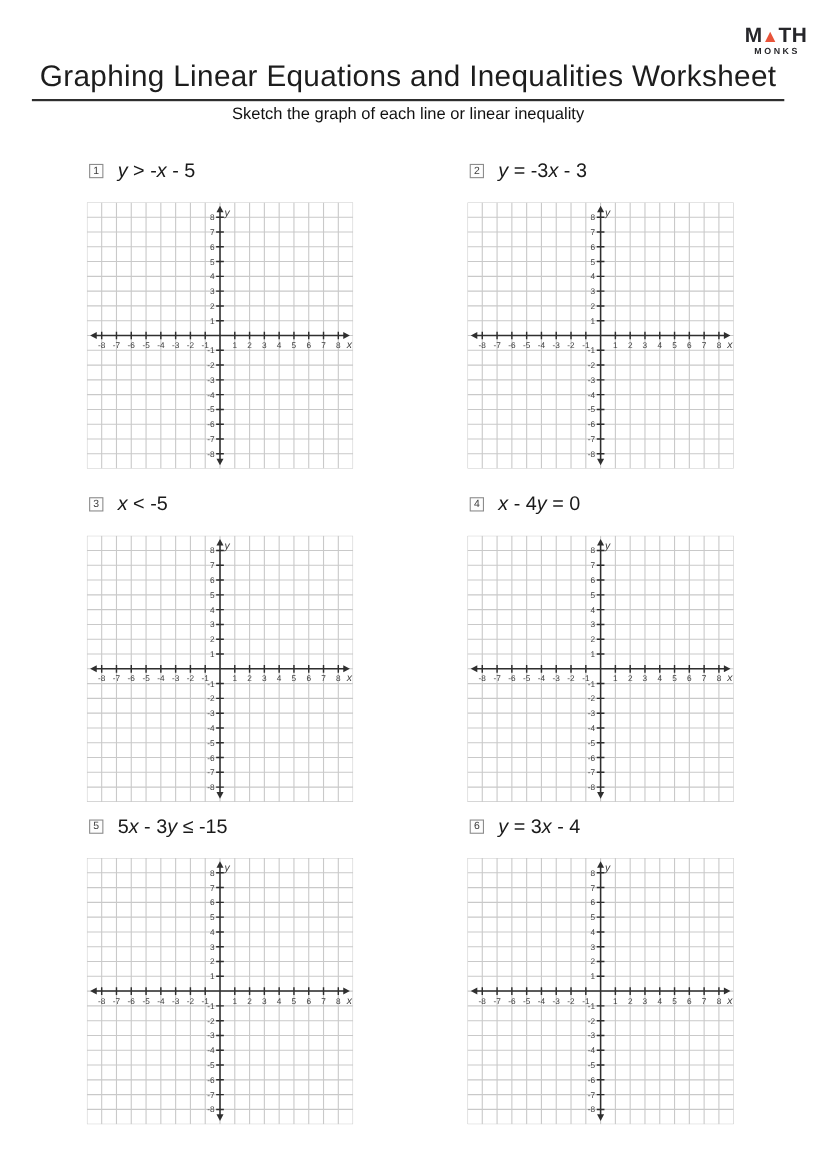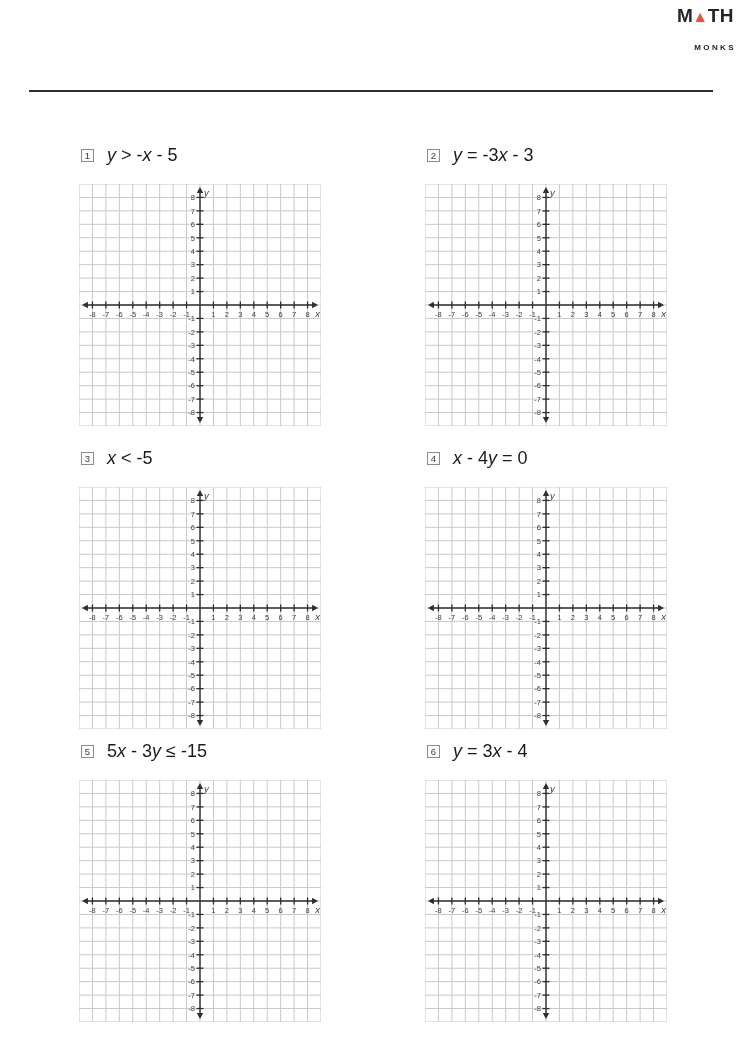--- a/index.html
+++ b/index.html
@@ -1,23 +1,23 @@
 <!DOCTYPE html>
 <html><head>
 <meta charset="utf-8">
 <style>
   * { margin:0; padding:0; box-sizing:border-box; }
   body { background:#ffffff; font-family:"Liberation Sans", sans-serif; }
   .page { position:relative; width:742px; height:1050px; background:#ffffff; overflow:hidden; }
 
   
-  .logo { position:absolute; top:6px; right:8px; text-align:right; line-height:1; }
+  .logo { position:absolute; top:23px; right:8px; text-align:center; line-height:1; }
   .logo-top { font-size:19px; font-weight:bold; color:#26262a; letter-spacing:0.5px; }
   .logo-top .tri { color:#e8543a; font-size:16px; margin:0 -1px; }
-  .logo-bottom { font-size:8px; font-weight:bold; color:#26262a; letter-spacing:2.4px; margin-top:19px; margin-right:-2px; }
+  .logo-bottom { font-size:8px; font-weight:bold; color:#26262a; letter-spacing:2.4px; margin-top:1px; margin-right:-2px; }
 
   
   .title { position:absolute; top:54px; left:0; width:742px; text-align:center;
            font-size:27px; color:#1d1d1d; letter-spacing:0.3px; font-weight:400; }
   .title-rule { position:absolute; top:90px; left:29px; width:684px; border-top:2px solid #2e2e2e; }
   .subtitle { position:absolute; top:95px; left:0; width:742px; text-align:center;
               font-size:15px; color:#111111; }
 
   
   .problem { position:absolute; width:242px; }
@@ -40,21 +40,23 @@
 </head>
 <body>
 
 <div class="page">
 
   <div class="logo">
     <div class="logo-top"><span>M</span><span class="tri" style="color: rgb(232, 84, 58);">▲</span><span>TH</span></div>
     <div class="logo-bottom">MONKS</div>
   </div>
 
+  <div class="title">Graphing Linear Equations and Inequalities Worksheet</div>
   <div class="title-rule"></div>
+  <div class="subtitle">Sketch the graph of each line or linear inequality</div>
 
   <div class="problem" id="p1">
     <div class="problem-header">
       <span class="num-box">1</span>
       <span class="equation"><i>y</i> &gt; -<i>x</i> - 5</span>
     </div>
     <div class="graph"><svg width="242" height="242" viewBox="0 0 242 242" xmlns="http://www.w3.org/2000/svg">
           <line x1="0" y1="0" x2="0" y2="242" stroke="#c9c9c9" stroke-width="1"></line>
           <line x1="0" y1="0" x2="242" y2="0" stroke="#c9c9c9" stroke-width="1"></line>
           <line x1="13.44" y1="0" x2="13.44" y2="242" stroke="#c9c9c9" stroke-width="1"></line>

